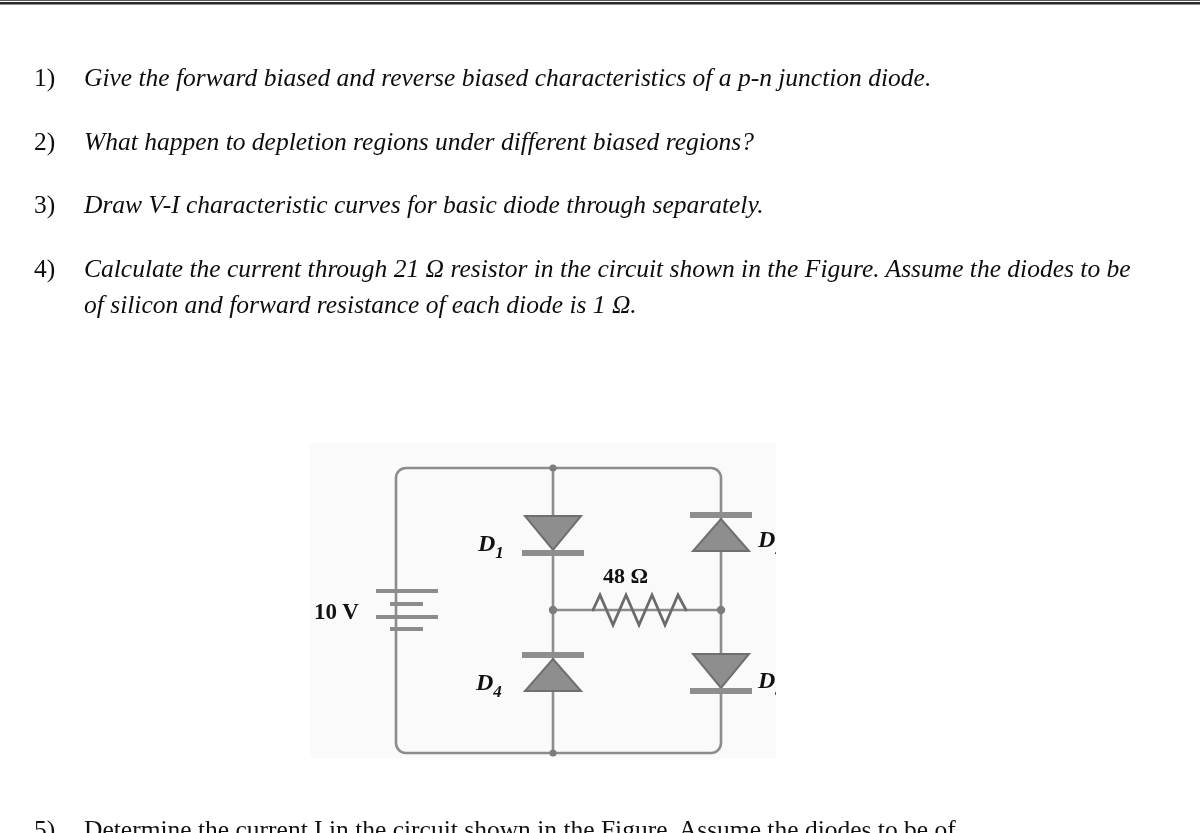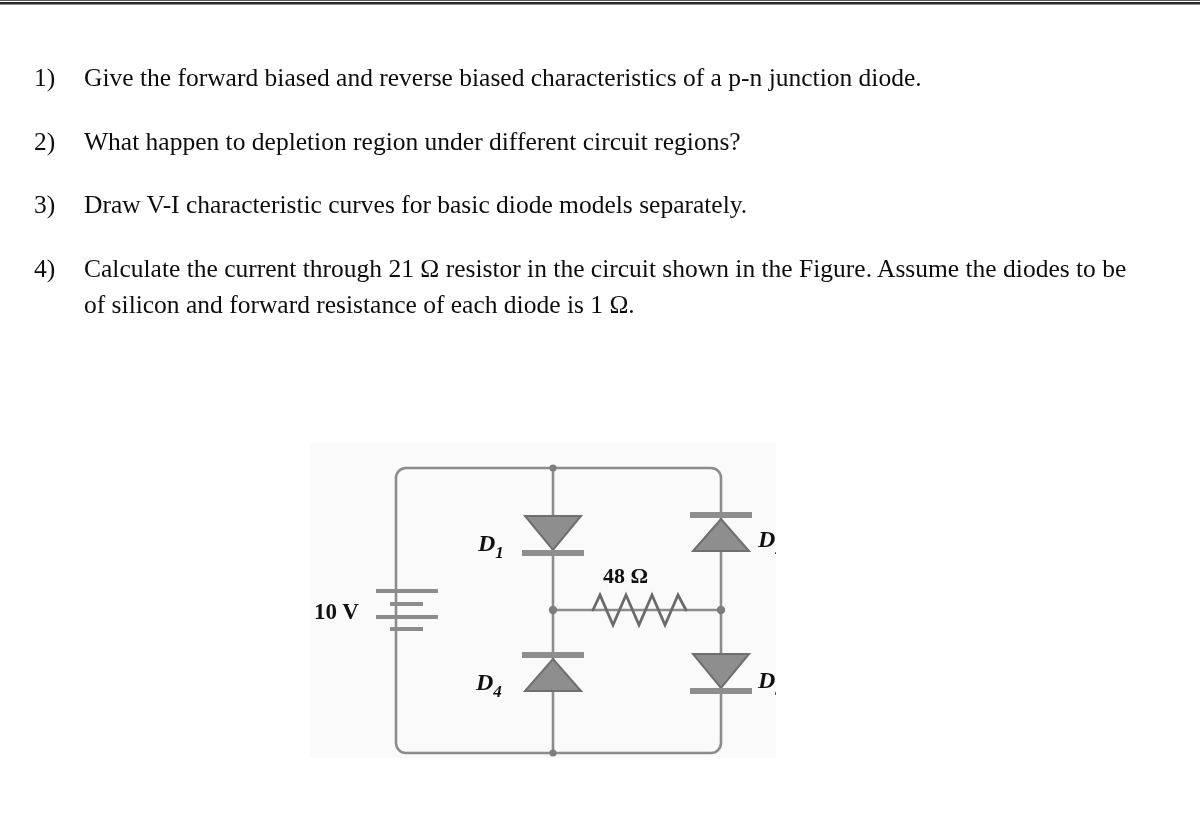--- a/index.html
+++ b/index.html
@@ -57,21 +57,21 @@
     line-height: 1.40;
   }
   ol.questions > li .qnum {
     position: absolute;
     left: 0;
     top: 0;
     width: 42px;
     text-align: left;
     font-size: 25.5px;
   }
-  .qtext { display: block; }
+  .qtext { display: block; font-style: italic; }
 
   
   #figure {
     position: absolute;
     left: 310px;
     top: 443px;
     width: 466px;
     height: 315px;
     background: #fafafa;
   }
@@ -103,25 +103,25 @@
 
 <div id="sheet">
 
   <ol class="questions">
     <li>
       <span class="qnum">1)</span>
       <span class="qtext">Give the forward biased and reverse biased characteristics of a p-n junction diode.</span>
     </li>
     <li>
       <span class="qnum">2)</span>
-      <span class="qtext">What happen to depletion region under different circuit regions?</span>
+      <span class="qtext">What happen to depletion regions under different biased regions?</span>
     </li>
     <li>
       <span class="qnum">3)</span>
-      <span class="qtext">Draw V-I characteristic curves for basic diode models separately.</span>
+      <span class="qtext">Draw V-I characteristic curves for basic diode through separately.</span>
     </li>
     <li>
       <span class="qnum">4)</span>
       <span class="qtext">Calculate the current through 21 Ω resistor in the circuit shown in the Figure. Assume the diodes to be of silicon and forward resistance of each diode is 1 Ω.</span>
     </li>
   </ol>
 
   <div id="figure">
     <svg width="466" height="315" viewBox="0 0 466 315" xmlns="http://www.w3.org/2000/svg">
 
@@ -171,14 +171,19 @@
       <text x="293" y="140" font-family="'Liberation Serif','DejaVu Serif',serif" font-size="22" font-weight="bold" fill="#111">48 Ω</text>
 
       <circle cx="243" cy="25" r="3.6" fill="#7d7d7d"></circle>
       <circle cx="243" cy="167" r="4.2" fill="#7d7d7d"></circle>
       <circle cx="411" cy="167" r="4.2" fill="#7d7d7d"></circle>
       <circle cx="243" cy="310" r="3.6" fill="#7d7d7d"></circle>
 
     </svg>
   </div>
 
+  <div id="cutline">
+    <div class="inner">
+      <span class="qnum">5)</span><span>Determine the current I in the circuit shown in the Figure. Assume the diodes to be of</span>
+    </div>
+  </div>
 
 </div>
 
 </body></html>

